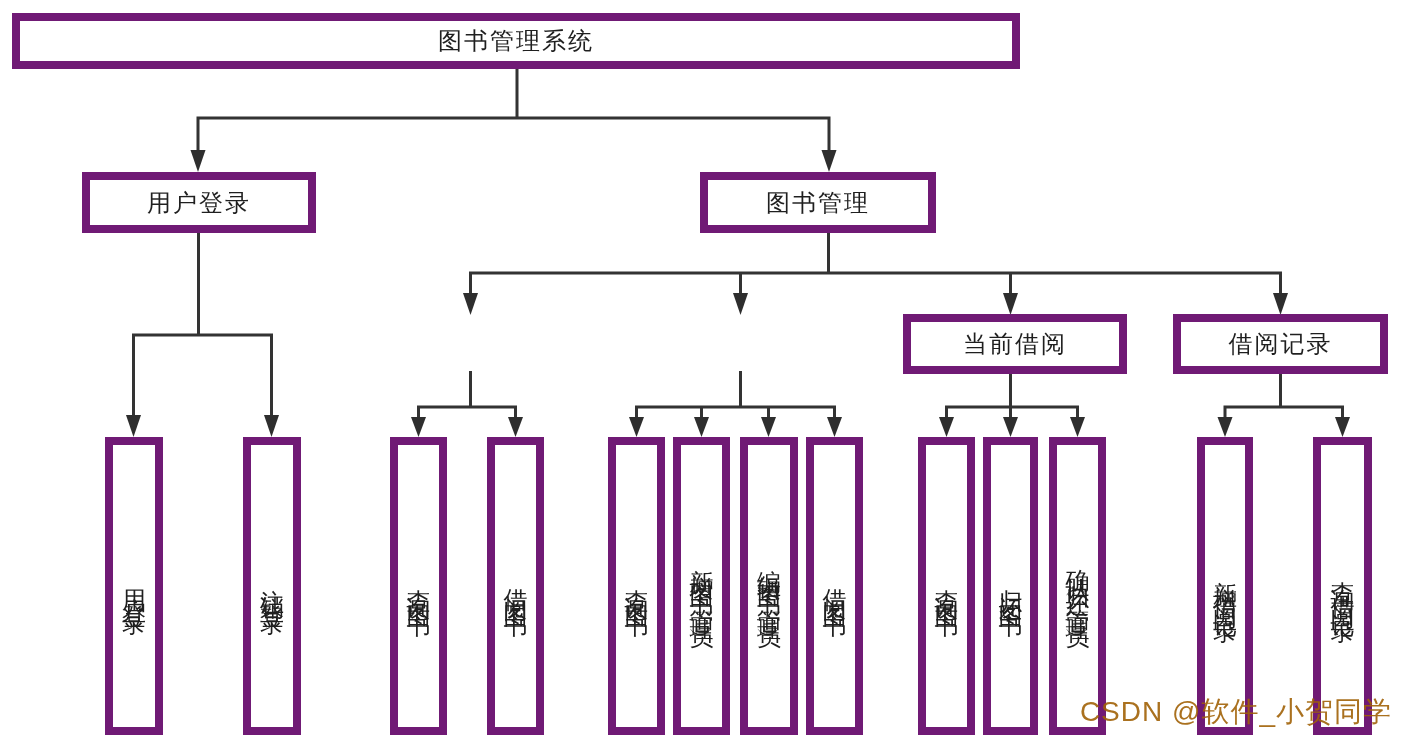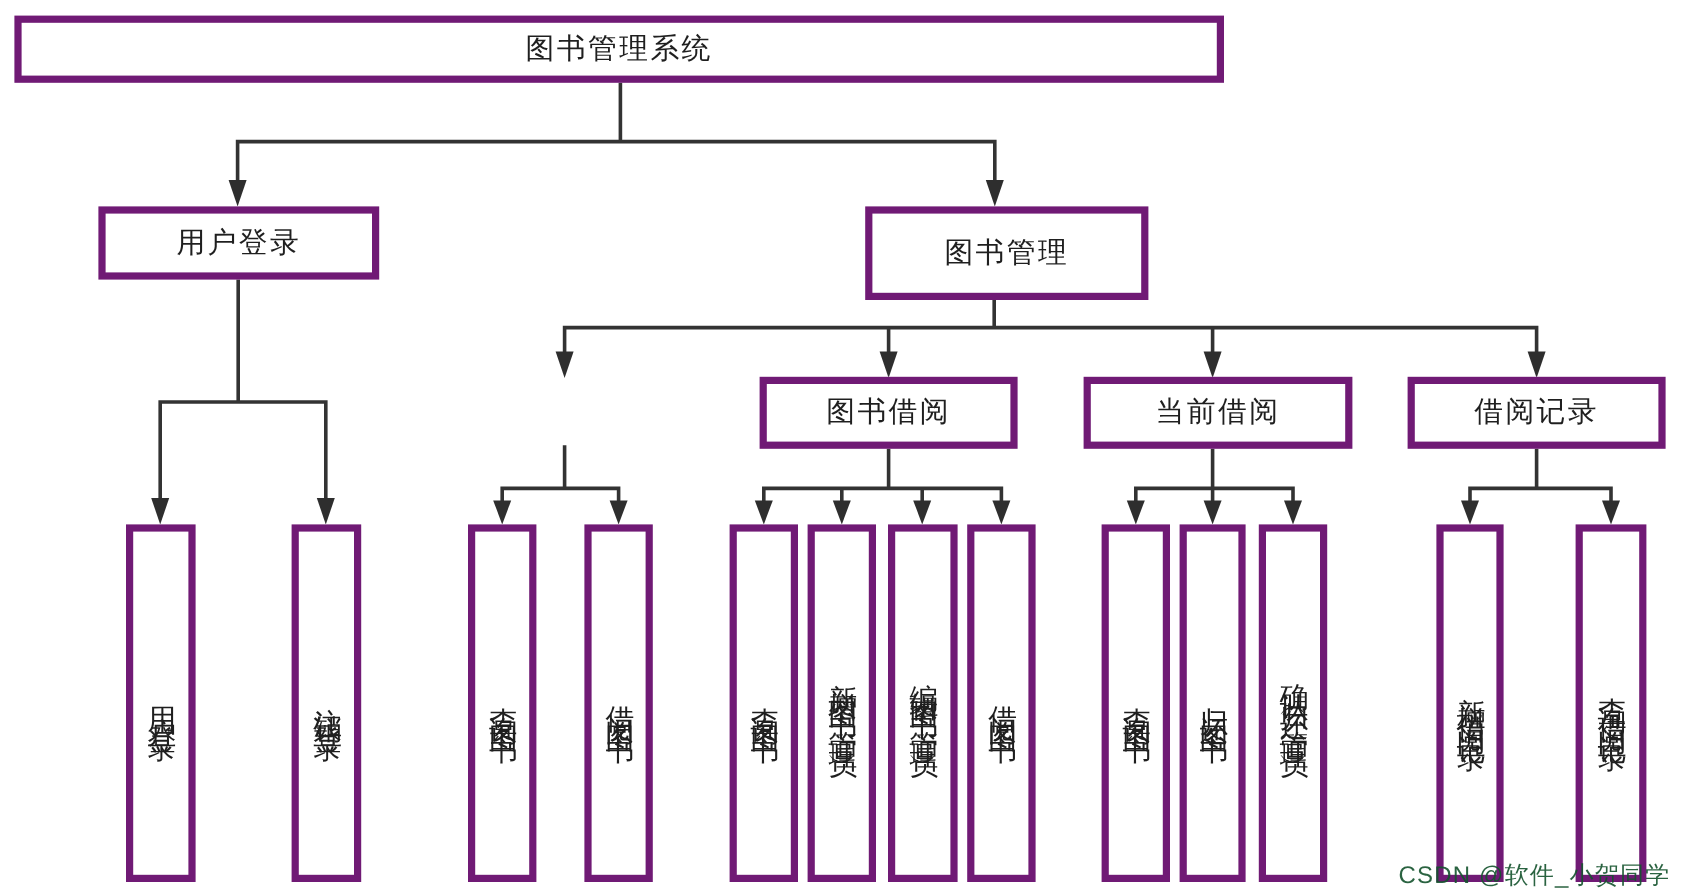--- a/index.html
+++ b/index.html
@@ -4,31 +4,31 @@
 <style>
   html,body{margin:0;padding:0;background:#ffffff;}
   .stage{
     position:relative;width:1405px;height:747px;background:#ffffff;overflow:hidden;
     font-family:"Liberation Sans","DejaVu Sans",sans-serif;
   }
   .wires{position:absolute;left:0;top:0;pointer-events:none;}
   .wires path{stroke:#333333;stroke-width:3;fill:none;}
   .wires polygon{fill:#2e2e2e;stroke:none;}
   .box{
-    position:absolute;box-sizing:border-box;border:6px solid #701a75;background:#ffffff;
+    position:absolute;box-sizing:border-box;border:8px solid #701a75;background:#ffffff;
     display:flex;align-items:center;justify-content:center;
     color:#1f1f1f;font-size:24px;letter-spacing:2px;line-height:1;
   }
   .vlabel{
     writing-mode:vertical-rl;text-orientation:mixed;
     letter-spacing:8px;line-height:1;
   }
   .watermark{
-    position:absolute;right:13px;bottom:4px;
-    color:#14532d;font-size:20px;letter-spacing:1px;opacity:.9;
+    position:absolute;right:13px;bottom:16px;
+    color:#a16207;font-size:28px;letter-spacing:1px;opacity:.9;
   }
 </style>
 </head>
 <body>
 
 <div class="stage">
 
   <svg class="wires" width="1405" height="747" viewBox="0 0 1405 747" aria-hidden="true">
 
     <path d="M517 68 L517 118 M196.5 118 L830.5 118 M198 116.5 L198 152 M829 116.5 L829 152"></path>
@@ -65,27 +65,24 @@
     <polygon points="1335,417 1350,417 1342.5,437"></polygon>
   </svg>
 
   <div class="box" style="left:12px;top:13px;width:1008px;height:56px">
     <span>图书管理系统</span>
   </div>
 
   <div class="box" style="left:82px;top:172px;width:234px;height:61px">
     <span>用户登录</span>
   </div>
-  <div class="box" style="left:721px;top:172px;width:236px;height:78px">
+  <div class="box" style="left:700px;top:172px;width:236px;height:61px">
     <span>图书管理</span>
   </div>
 
-  <div class="box" style="left:633px;top:314px;width:215px;height:60px">
-    <span>图书借阅</span>
-  </div>
   <div class="box" style="left:903px;top:314px;width:224px;height:60px">
     <span>当前借阅</span>
   </div>
   <div class="box" style="left:1173px;top:314px;width:215px;height:60px">
     <span>借阅记录</span>
   </div>
 
   <div class="box" style="left:105px;top:437px;width:58px;height:298px">
     <span class="vlabel">用户登录</span>
   </div>

